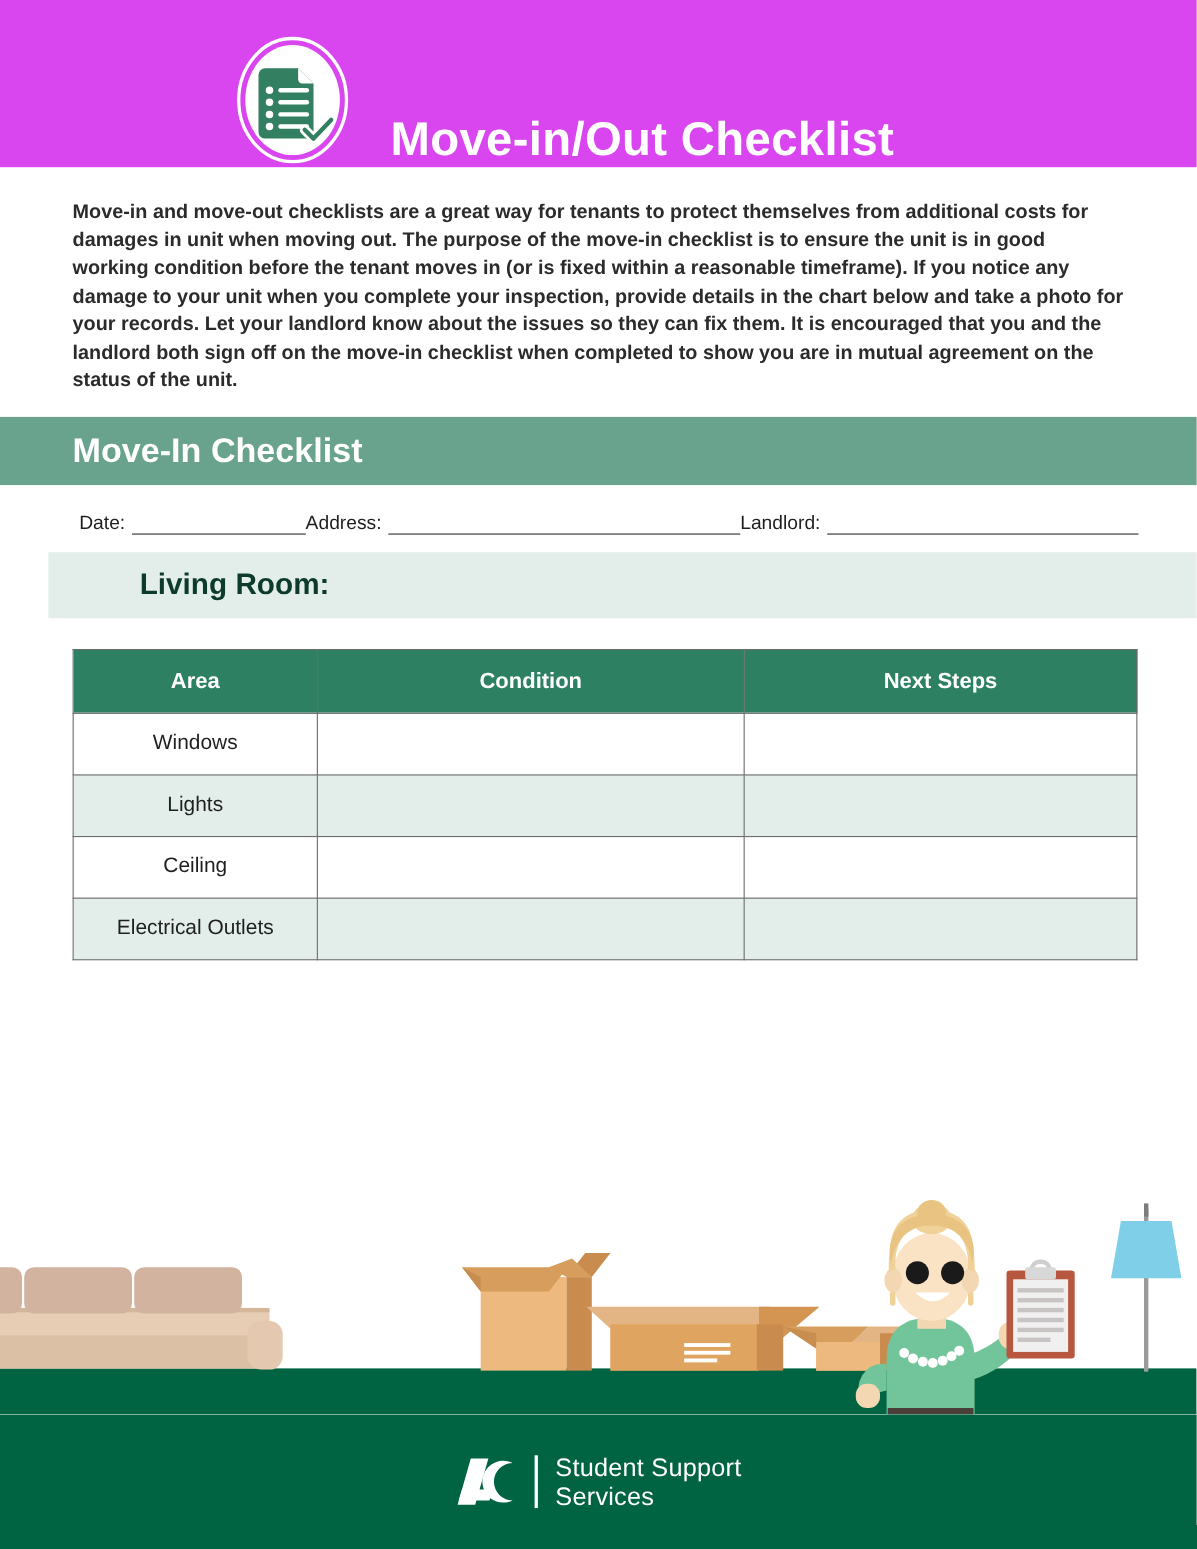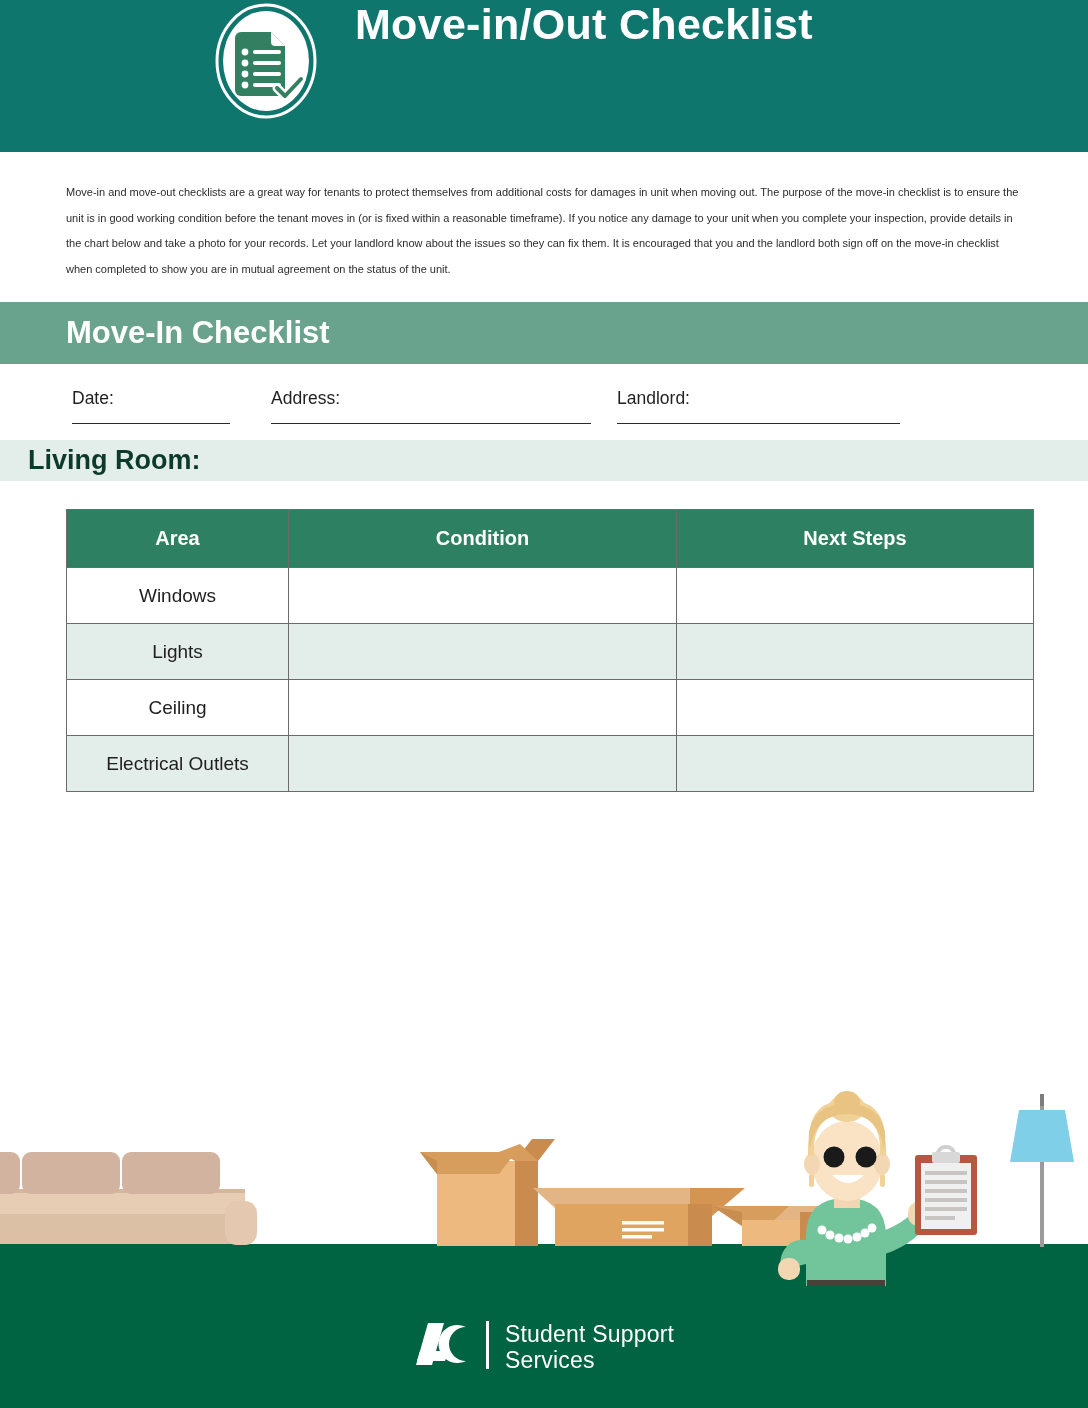--- a/index.html
+++ b/index.html
@@ -11,23 +11,23 @@
     height: 1408px;
     background: #ffffff;
     font-family: "Liberation Sans", sans-serif;
     overflow: hidden;
     position: relative;
   }
 
   
   .header-band {
     height: 152px;
-    background: #0f766e;
+    background: #d946ef;
     display: flex;
-    align-items: flex-start;
+    align-items: flex-end;
     padding-left: 205px;
     box-sizing: border-box;
   }
   .header-icon {
     width: 122px;
     height: 122px;
     flex: 0 0 auto;
   }
   .header-title {
     color: #ffffff;
@@ -37,24 +37,25 @@
     margin-left: 28px;
     white-space: nowrap;
   }
 
   
   .intro {
     padding: 28px 66px 20px 66px;
   }
   .intro p {
     margin: 0;
-    font-size: 11px;
+    font-size: 18px;
     line-height: 25.5px;
     color: #2b2b2b;
     text-align: left;
+    font-weight: bold;
   }
 
   
   .section-band {
     height: 62px;
     background: #69a38d;
     display: flex;
     align-items: center;
     padding-left: 66px;
     box-sizing: border-box;
@@ -72,45 +73,46 @@
   }
   .form-row {
     display: flex;
     align-items: baseline;
     padding: 0 58px 0 72px;
     margin-bottom: 28px;
     font-size: 17.5px;
     color: #1f1f1f;
   }
   .form-row:last-child { margin-bottom: 6px; }
-  .field { display: flex; align-items: flex-start; white-space: nowrap; flex-direction: column; }
+  .field { display: flex; align-items: flex-end; white-space: nowrap; }
   .field-label { margin-right: 6px; }
   .field-line {
     display: inline-block;
     border-bottom: 1.6px solid #2b2b2b;
     height: 14px;
   }
   .r1-c1 { width: 158px; }
   .r1-c2 { width: 320px; }
   .r1-c3 { width: 283px; }
   .r2-c1 { width: 158px; }
   .r2-c2 { width: 196px; }
   .r2-c3 { width: 196px; }
   .gap-a { width: 41px; }
   .gap-b { width: 23px; }
   .gap-d { width: 26px; }
 
   
   .room-band {
-    height: 41px;
+    height: 60px;
     background: #e3eeea;
     display: flex;
     align-items: center;
-    padding-left: 28px;
+    padding-left: 83px;
     box-sizing: border-box;
+    margin-left: 44px;
   }
   .room-band-title {
     color: #0d3b2b;
     font-size: 27px;
     font-weight: bold;
   }
 
   
   .table-wrap {
     padding: 28px 42px 0 66px;
@@ -160,21 +162,21 @@
     position: absolute;
     left: 0;
     top: 1286px;
     width: 1088px;
     height: 122px;
     background: #006341;
     display: flex;
     align-items: center;
     justify-content: center;
   }
-  .footer-inner { display: flex; }
+  .footer-inner { display: flex; align-items: center; }
   .footer-logo { width: 58px; height: 46px; flex: 0 0 auto; }
   .footer-divider {
     width: 3px;
     height: 48px;
     background: #ffffff;
     margin: 0 16px 0 14px;
   }
   .footer-text {
     color: #ffffff;
     font-size: 23px;

